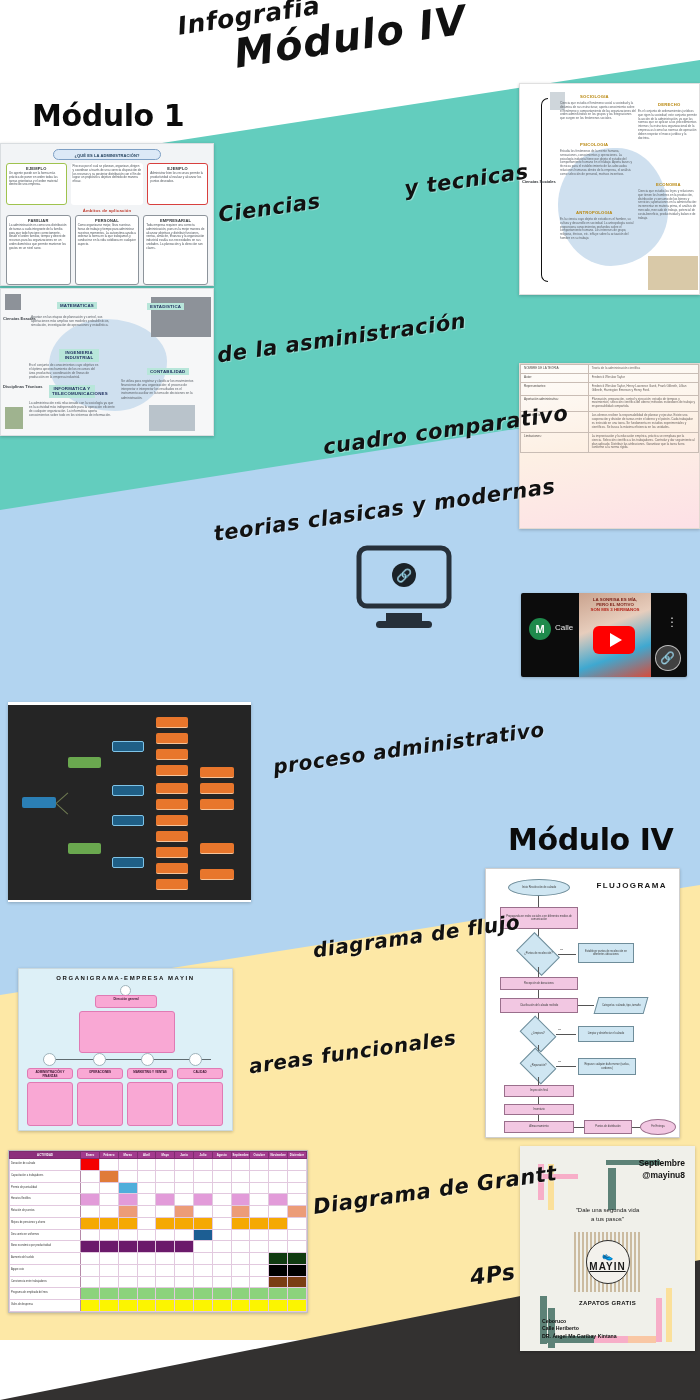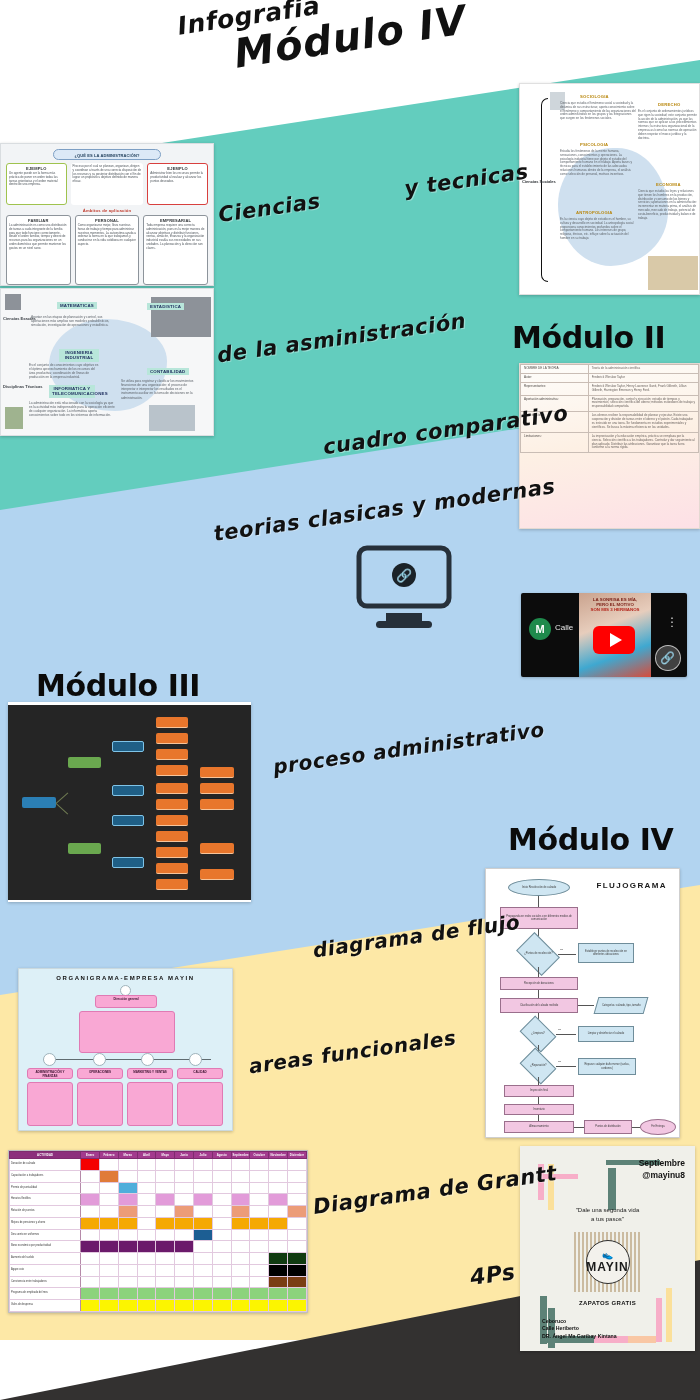--- a/index.html
+++ b/index.html
@@ -208,21 +208,21 @@
   .ig-slogan { position:absolute; left:0; right:0; top:60px; text-align:center;
                font-size:6px; color:#222; line-height:1.45; }
   .ig-logo { position:absolute; left:50%; transform:translateX(-50%); top:86px;
              width:68px; height:60px;
              background:repeating-linear-gradient(90deg,#cbbba0 0 1.6px,#f0f0ea 1.6px 4px); }
   .ig-circle { position:absolute; left:50%; top:50%; transform:translate(-50%,-50%);
                width:44px; height:44px; border-radius:50%; background:#f3f1ec;
                border:1.4px solid #2e2e2e; display:flex; flex-direction:column;
                align-items:center; justify-content:center; }
   .ig-circle .shoe { font-size:9px; line-height:1; }
-  .ig-circle .nm { font-size:12px; font-weight:700; letter-spacing:1px; color:#1a1a1a; }
+  .ig-circle .nm { font-size:10px; font-weight:700; letter-spacing:1px; color:#1a1a1a;text-decoration:underline; }
   .ig-free { position:absolute; left:0; right:0; top:154px; text-align:center;
              font-size:6px; font-weight:700; letter-spacing:.4px; color:#111; }
   .ig-addr { position:absolute; left:22px; bottom:10px; font-size:5.2px;
              line-height:1.5; color:#111; font-weight:700; }
   .bar { position:absolute; }
   .bar.g { background:#5d8277; } .bar.p { background:#f7aec8; }
   .bar.y { background:#fbe09a; } .bar.o { background:#f9c7a4; }
 </style>
 </head>
 <body>
@@ -233,22 +233,21 @@
   <div class="band" id="band-teal"></div>
   <div class="band" id="band-blue"></div>
   <div class="band" id="band-yellow"></div>
   <div class="band" id="band-dark"></div>
 
   <div id="title-block">
     <div class="t-small">Infografia</div>
     <div class="t-big">Módulo IV</div>
   </div>
 
-  <div class="mod-h" id="mod-2">Módulo II</div>
-  <div class="mod-h" id="mod-3">Módulo III</div>
+  <div class="mod-h" id="mod-1">Módulo 1</div>
   <div class="mod-h" id="mod-4">Módulo IV</div>
 
   <div class="cap" id="cap-ciencias">Ciencias</div>
   <div class="cap" id="cap-tecnicas">y tecnicas</div>
   <div class="cap" id="cap-admin">de la asministración</div>
   <div class="cap" id="cap-cuadro">cuadro comparativo</div>
   <div class="cap" id="cap-teorias">teorias clasicas y modernas</div>
   <div class="cap" id="cap-proceso">proceso administrativo</div>
   <div class="cap" id="cap-flujo">diagrama de flujo</div>
   <div class="cap" id="cap-areas">areas funcionales</div>

